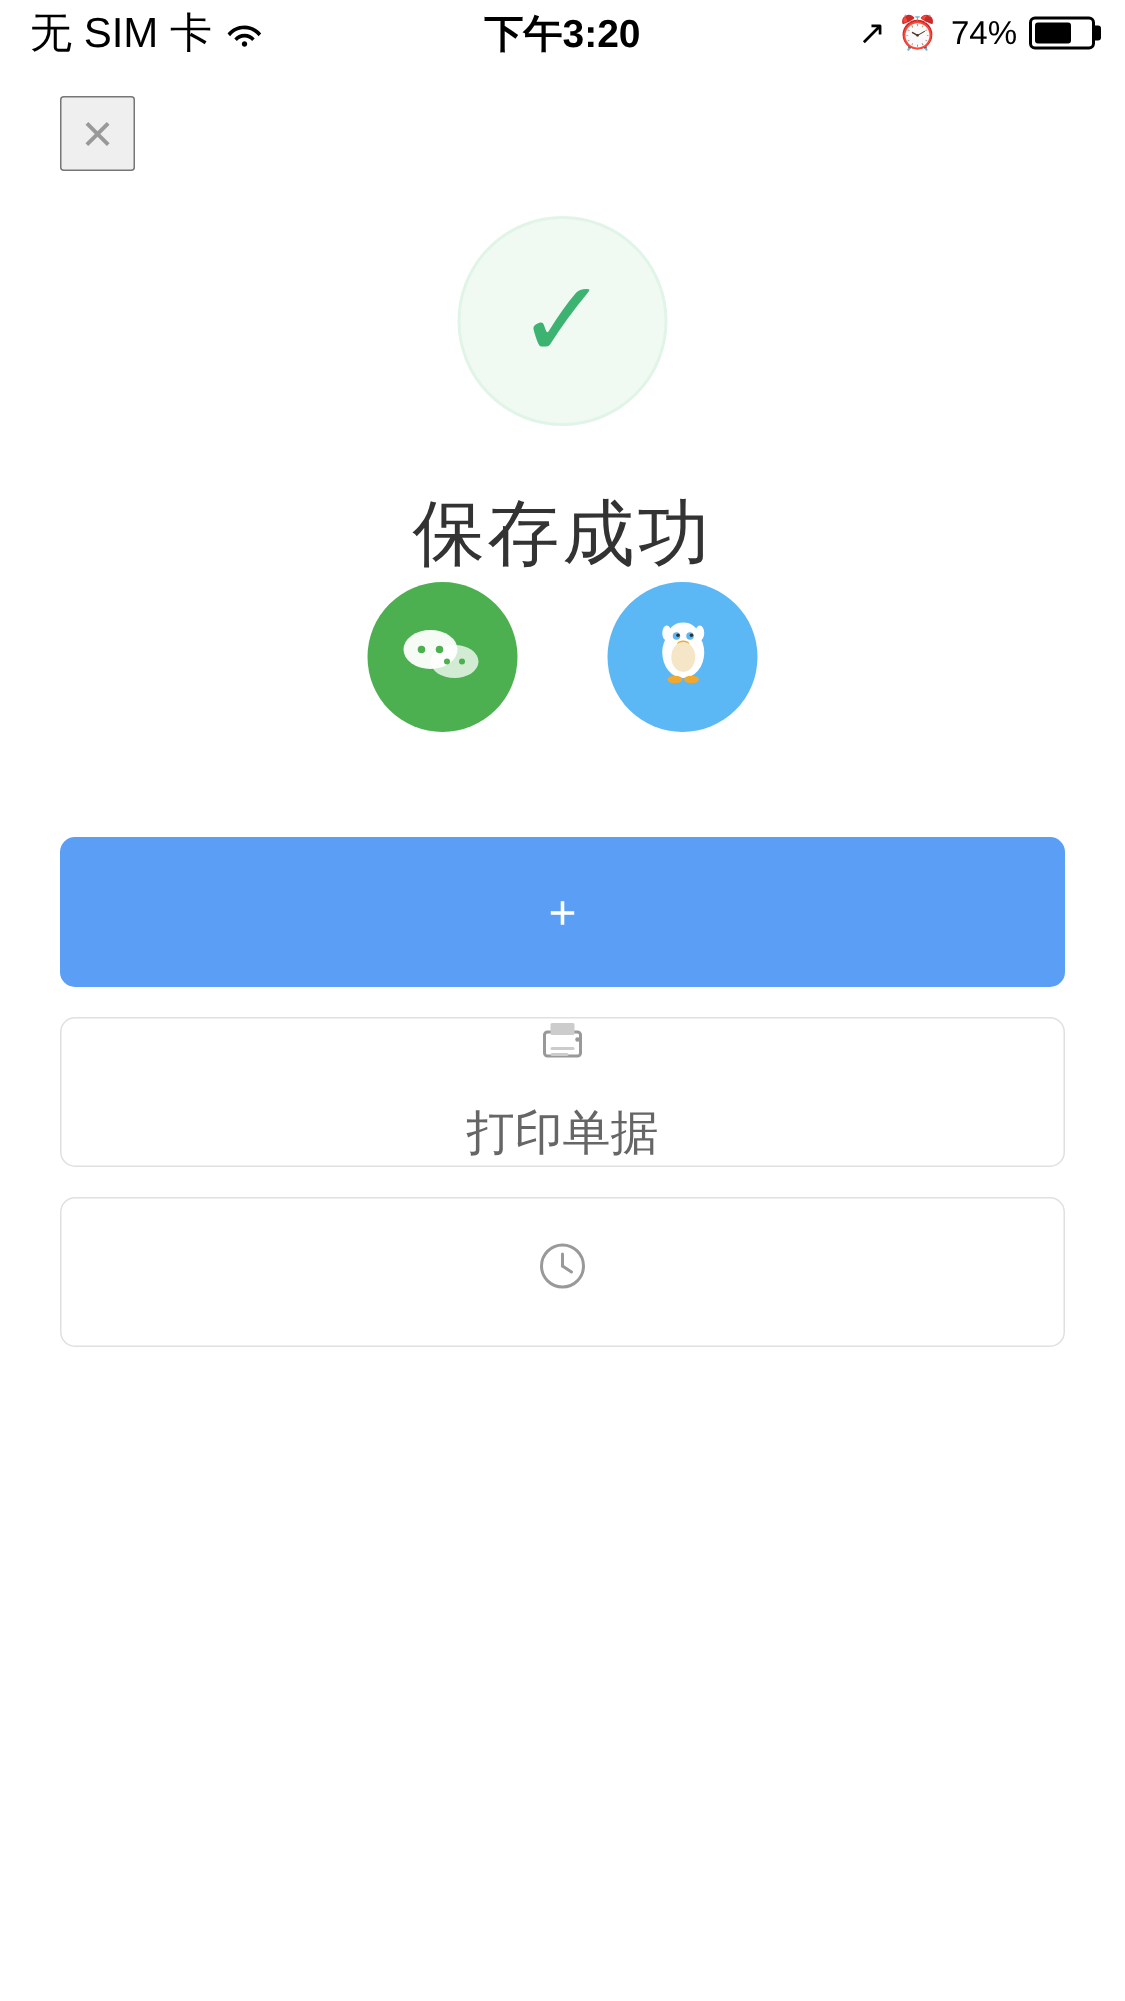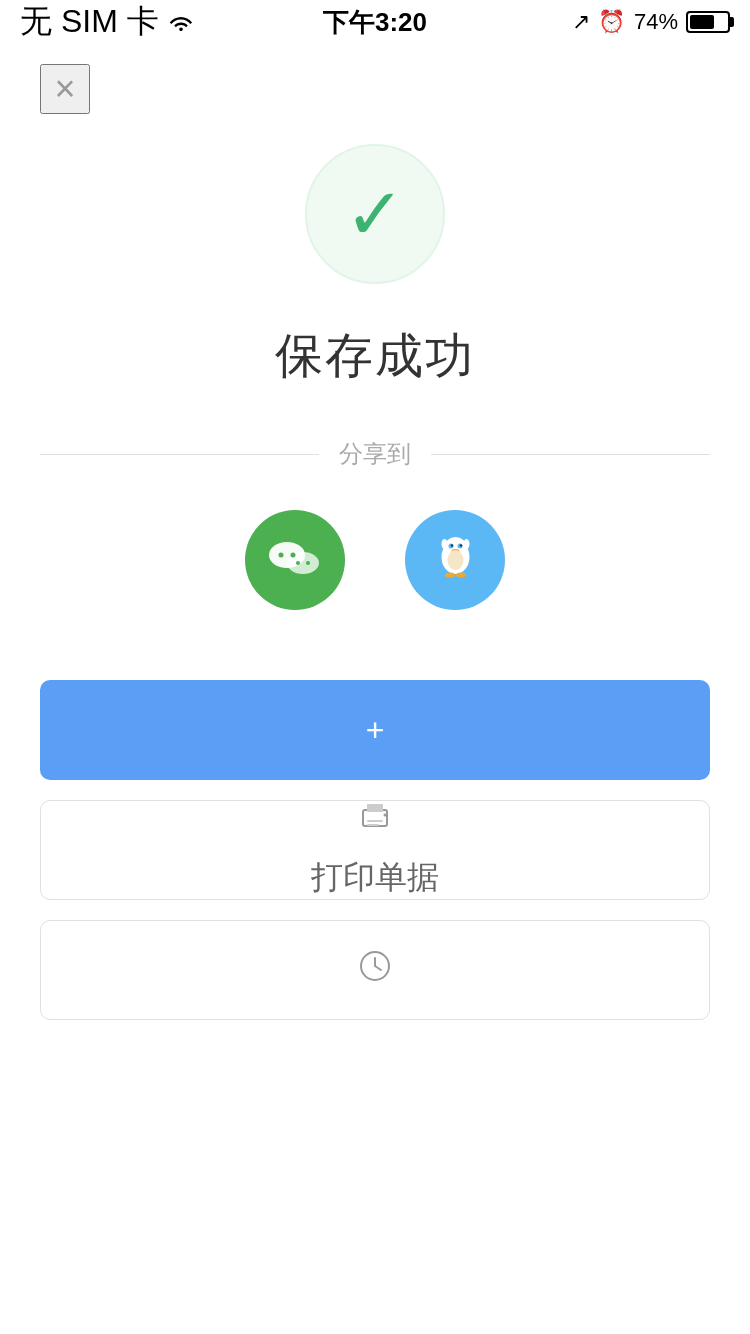--- a/index.html
+++ b/index.html
@@ -26,21 +26,21 @@
       display: flex;
       align-items: center;
       justify-content: space-between;
       padding: 0 20px;
     }
 
     .status-left {
       display: flex;
       align-items: center;
       gap: 8px;
-      font-size: 32px;
+      font-size: 28px;
       font-weight: 500;
       color: #000;
     }
 
     .status-center {
       font-size: 26px;
       font-weight: 600;
       color: #000;
       position: absolute;
       left: 50%;
@@ -134,21 +134,20 @@
       font-size: 72px;
       color: #3cb371;
       line-height: 1;
     }
 
     
     .success-title {
       font-size: 48px;
       font-weight: 500;
       color: #333;
-      margin-bottom: 50px;
       letter-spacing: 2px;
     }
 
     
     .divider-section {
       width: 100%;
       display: flex;
       align-items: center;
       gap: 20px;
       margin-bottom: 40px;
@@ -269,25 +268,20 @@
   <button class="close-button">
     <span class="close-x">×</span>
   </button>
 
   <div class="success-icon-wrapper">
     <span class="checkmark">✓</span>
   </div>
 
   <div class="success-title">保存成功</div>
 
-  <div class="divider-section">
-    <div class="divider-line"></div>
-    <span class="divider-label">分享到</span>
-    <div class="divider-line"></div>
-  </div>
 
   <div class="share-icons">
 
     <div class="share-icon-btn wechat-btn">
       <svg class="wechat-icon-svg" viewBox="0 0 60 50" fill="white" xmlns="http://www.w3.org/2000/svg">
 
         <ellipse cx="22" cy="20" rx="18" ry="13" fill="white" opacity="0.95"></ellipse>
         <ellipse cx="38" cy="28" rx="16" ry="11" fill="white" opacity="0.75"></ellipse>
 
         <circle cx="16" cy="20" r="2.5" fill="#4caf50"></circle>

